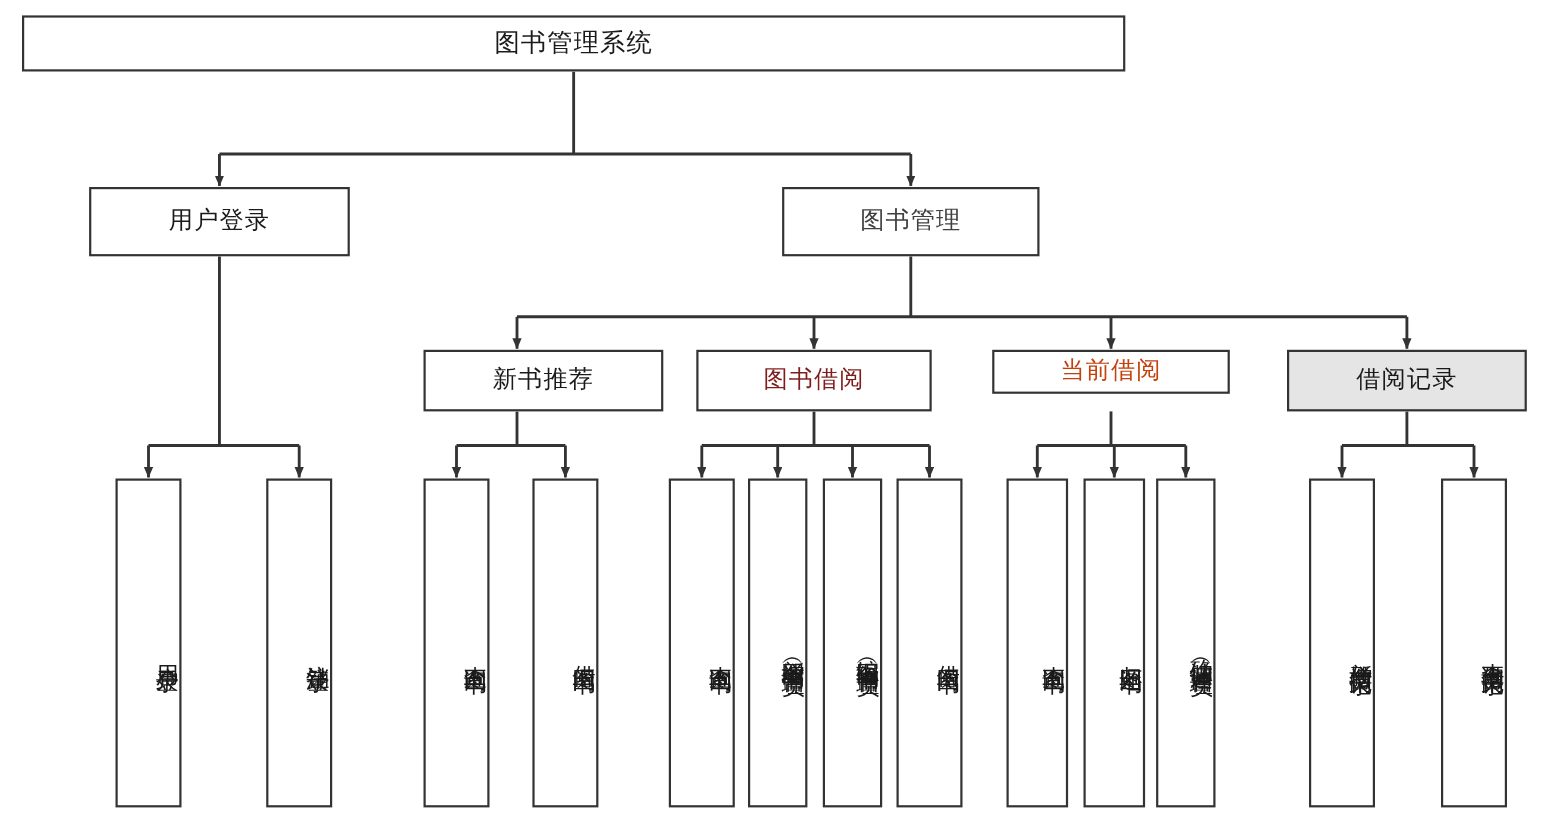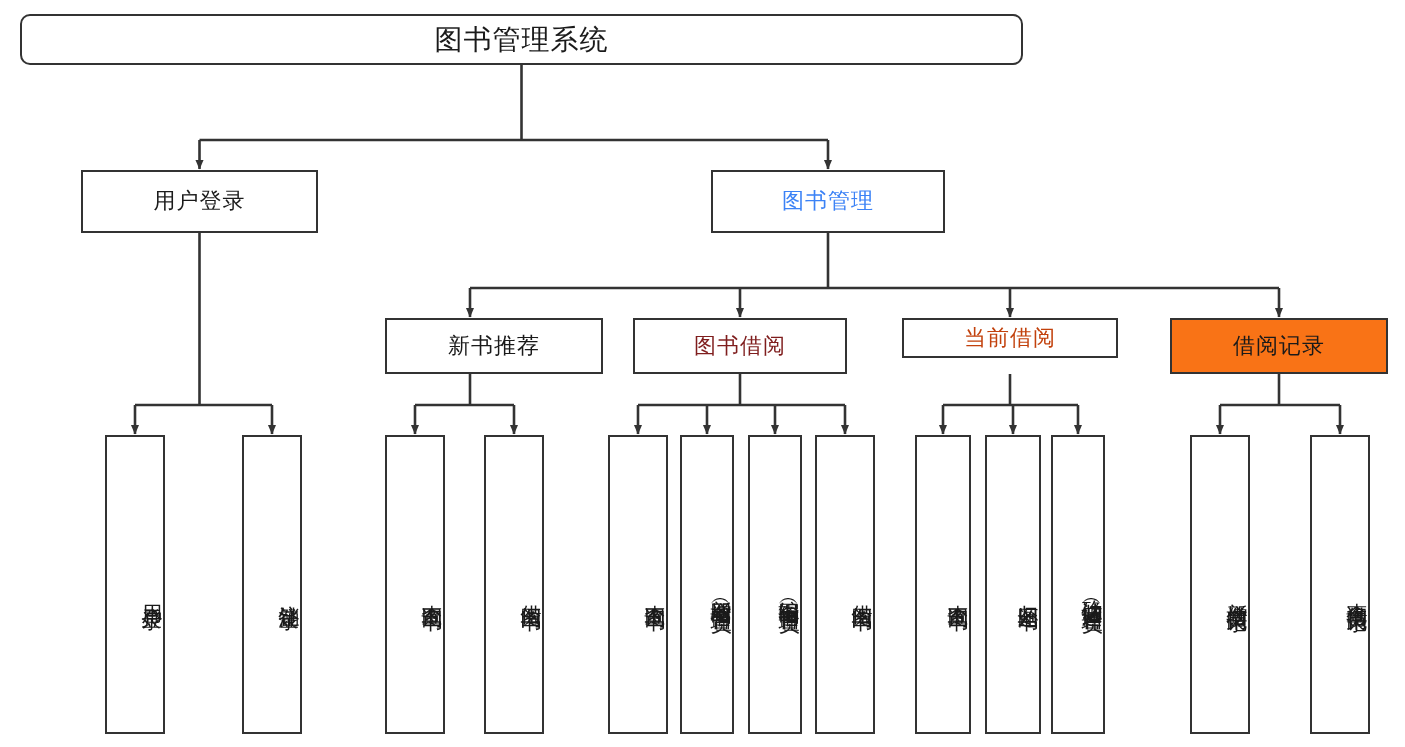--- a/index.html
+++ b/index.html
@@ -45,22 +45,21 @@
     writing-mode: vertical-rl;
     text-orientation: upright;
     font-size: 21px;
     line-height: 1.05;
     letter-spacing: 2px;
     padding-top: 14px;
     align-items: flex-start;
     justify-content: center;
   }
   .node.root {
-    font-size: 28px;
-    border-radius: 10px;
+    font-size: 23px;
   }
   .nodelabel {
     display: block;
     white-space: pre;
   }
   .node.vert .nodelabel {
     writing-mode: vertical-rl;
     text-orientation: upright;
   }
   #watermark {
@@ -122,33 +121,33 @@
       </g>
   </svg>
 
   <div id="node-layer">
       <div class="node horiz root" style="left: 20px; top: 14px; width: 1003px; height: 51px; border-color: rgb(51, 51, 51); background: rgb(255, 255, 255); color: rgb(26, 26, 26);">
         <span class="nodelabel">图书管理系统</span>
       </div>
       <div class="node horiz" style="left: 81px; top: 170px; width: 237px; height: 63px; border-color: rgb(51, 51, 51); background: rgb(255, 255, 255); color: rgb(26, 26, 26);">
         <span class="nodelabel">用户登录</span>
       </div>
-      <div class="node horiz" style="left: 711px; top: 170px; width: 234px; height: 63px; border-color: rgb(51, 51, 51); background: rgb(255, 255, 255); color: #3b82f6;">
+      <div class="node horiz" style="left: 711px; top: 170px; width: 234px; height: 63px; border-color: rgb(51, 51, 51); background: rgb(255, 255, 255); color: #404040;">
         <span class="nodelabel">图书管理</span>
       </div>
       <div class="node horiz" style="left: 361px; top: 318px; width: 218px; height: 56px; border-color: rgb(51, 51, 51); background: rgb(255, 255, 255); color: rgb(26, 26, 26); margin-left: 24px;">
         <span class="nodelabel">新书推荐</span>
       </div>
       <div class="node horiz" style="left: 633px; top: 318px; width: 214px; height: 56px; border-color: rgb(51, 51, 51); background: rgb(255, 255, 255); color: #7f1d1d;">
         <span class="nodelabel">图书借阅</span>
       </div>
       <div class="node horiz" style="left: 902px; top: 318px; width: 216px; height: 40px; border-color: rgb(51, 51, 51); background: rgb(255, 255, 255); color: #c2410c;">
         <span class="nodelabel">当前借阅</span>
       </div>
-      <div class="node horiz" style="left: 1170px; top: 318px; width: 218px; height: 56px; border-color: rgb(51, 51, 51); background: #f97316; color: rgb(26, 26, 26);">
+      <div class="node horiz" style="left: 1170px; top: 318px; width: 218px; height: 56px; border-color: rgb(51, 51, 51); background: #e5e5e5; color: rgb(26, 26, 26);">
         <span class="nodelabel">借阅记录</span>
       </div>
       <div class="node vert" style="left: 105px; top: 435px; width: 60px; height: 299px; border-color: rgb(51, 51, 51); background: rgb(255, 255, 255); color: rgb(26, 26, 26);">
         <span class="nodelabel">用户登录</span>
       </div>
       <div class="node vert" style="left: 242px; top: 435px; width: 60px; height: 299px; border-color: rgb(51, 51, 51); background: rgb(255, 255, 255); color: rgb(26, 26, 26);">
         <span class="nodelabel">注销登录</span>
       </div>
       <div class="node vert" style="left: 385px; top: 435px; width: 60px; height: 299px; border-color: rgb(51, 51, 51); background: rgb(255, 255, 255); color: rgb(26, 26, 26);">
         <span class="nodelabel">查询图书</span>

